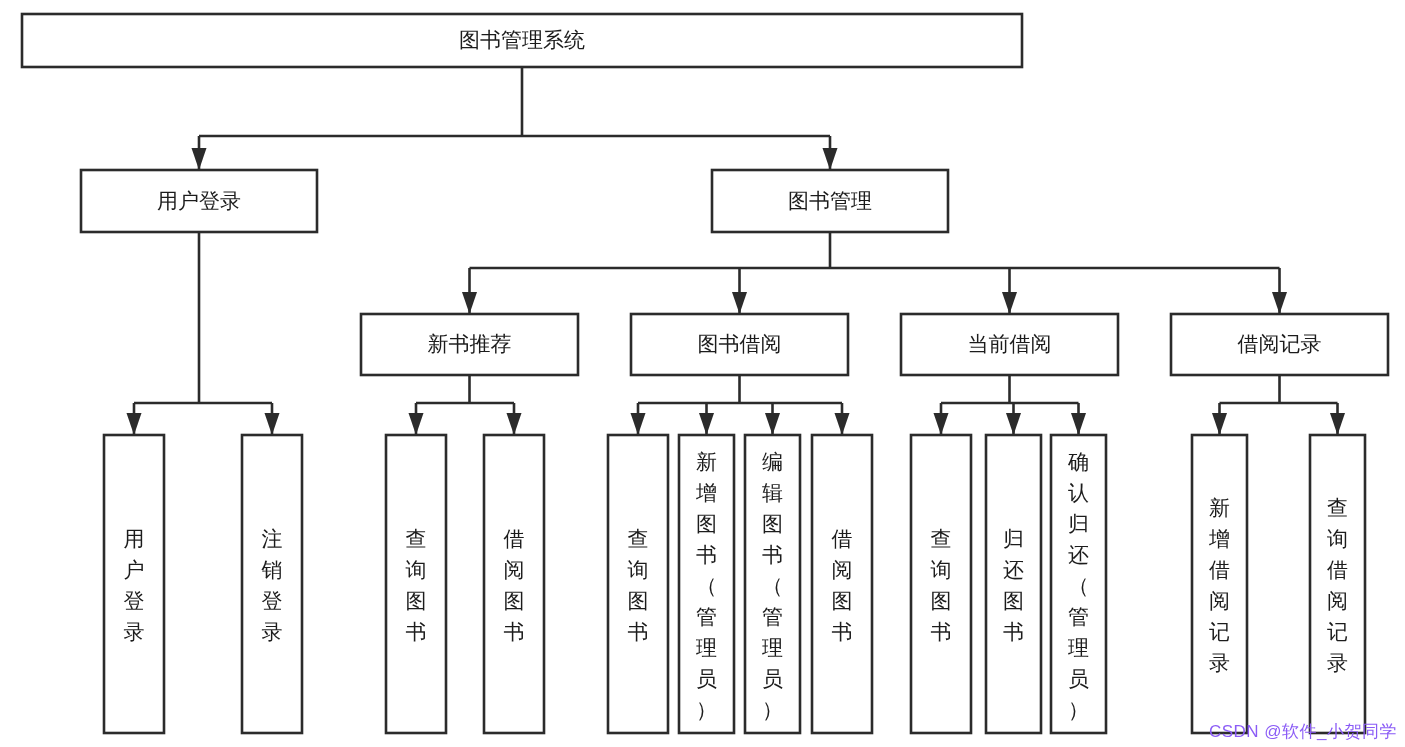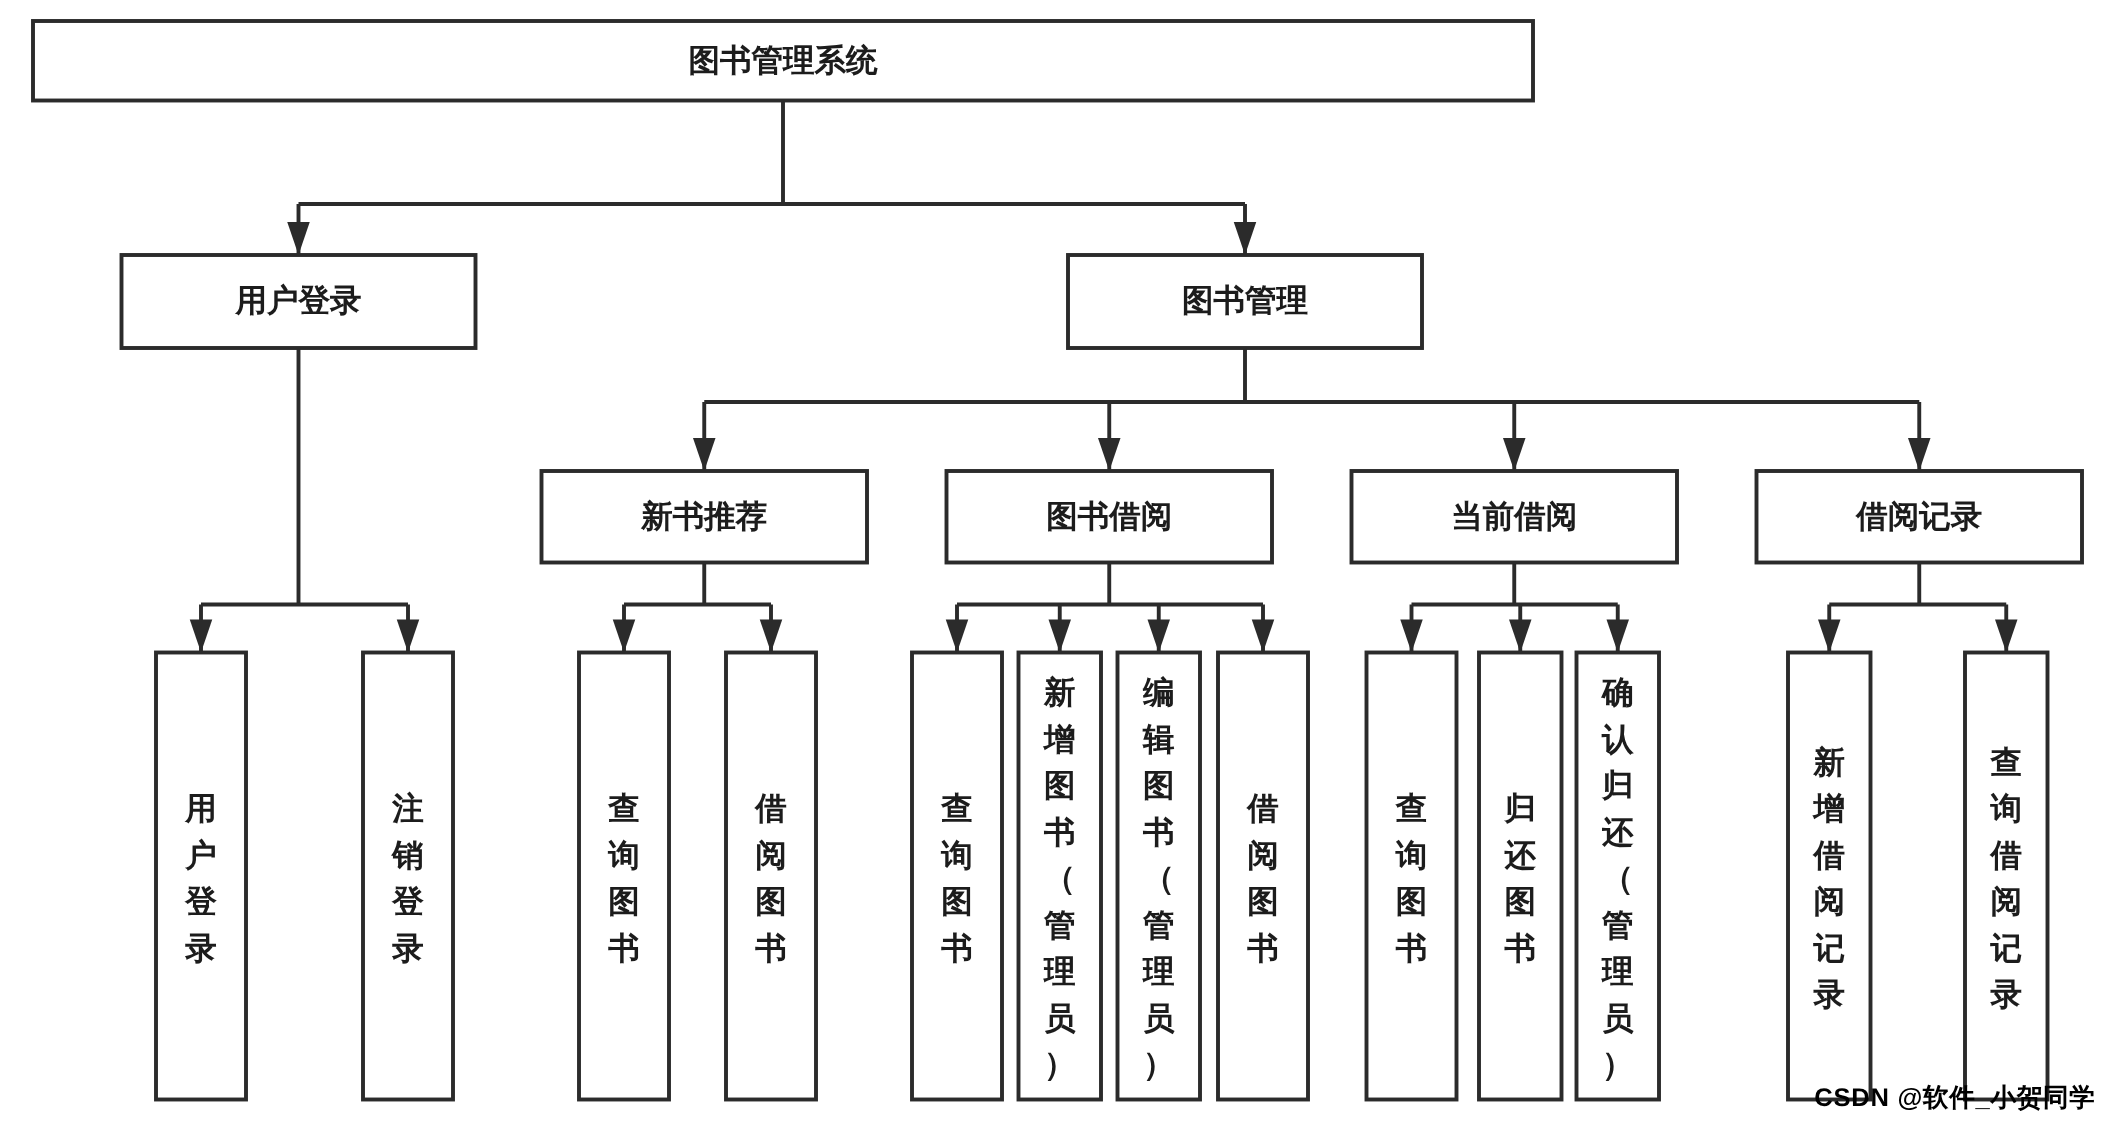--- a/index.html
+++ b/index.html
@@ -11,21 +11,20 @@
     width: 1405px;
     height: 747px;
     font-family: "Liberation Sans", "DejaVu Sans", sans-serif;
     overflow: hidden;
     position: relative;
   }
   #diagram-root {
     position: relative;
     width: 1405px;
     height: 747px;
-    font-weight: bold;
   }
   svg#tree-svg {
     position: absolute;
     left: 0;
     top: 0;
     width: 1405px;
     height: 747px;
     display: block;
   }
   .node-rect {
@@ -55,21 +54,21 @@
     font-size: 21px;
     fill: #1c1c1c;
     text-anchor: middle;
   }
   .watermark-text {
     position: absolute;
     right: 8px;
     bottom: 4px;
     font-family: "Liberation Sans", "DejaVu Sans", sans-serif;
     font-size: 17px;
-    color: #000000;
+    color: #8b5cf6;
     letter-spacing: 0.5px;
     white-space: nowrap;
     user-select: none;
   }
 </style>
 </head>
 <body>
 
 <div id="diagram-root">
   <svg id="tree-svg" viewBox="0 0 1405 747" xmlns="http://www.w3.org/2000/svg">

